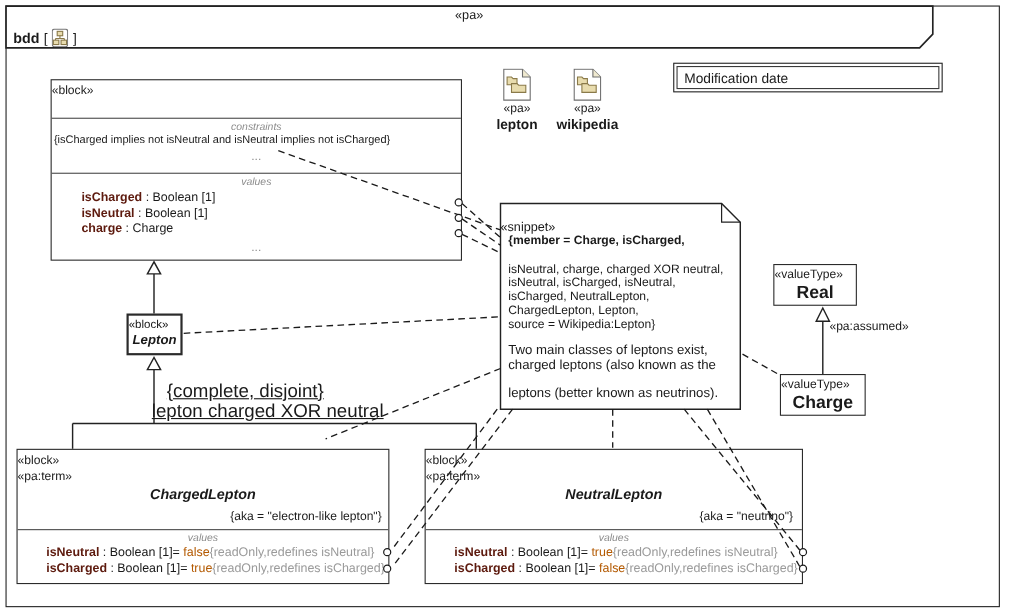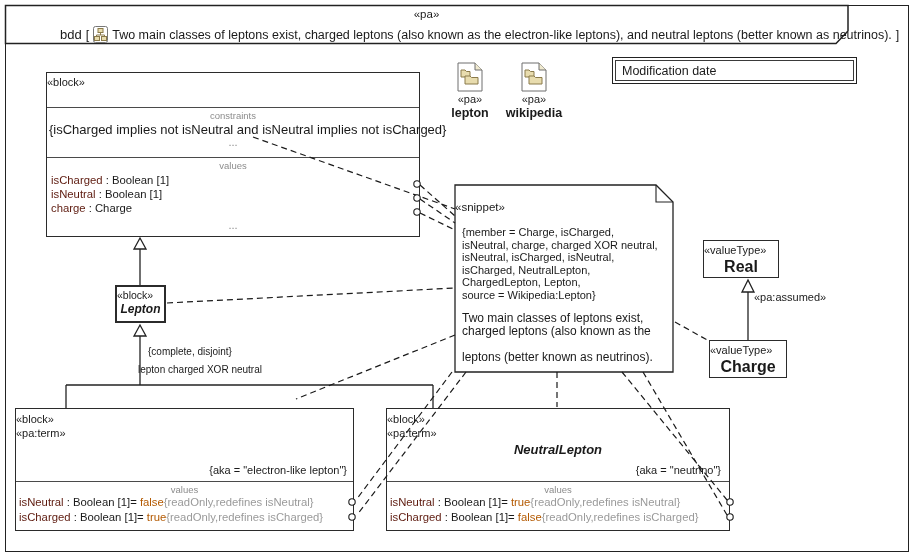--- a/index.html
+++ b/index.html
@@ -5,35 +5,35 @@
   * { margin:0; padding:0; box-sizing:border-box; }
   html,body { width:920px; height:559px; background:#ffffff; font-family:"Liberation Sans", sans-serif; color:#1a1a1a; overflow:hidden; }
   .abs { position:absolute; }
   #stage { position:relative; width:920px; height:391px; background:#fff; }
   svg.layer { position:absolute; left:0; top:0; pointer-events:none; }
   .frame { left:5px; top:5px; width:904px; height:547px; border:1.5px solid #222; }
   .box { position:absolute; background:#fff; border:1.5px solid #2b2b2b; }
   .cstereo { position:absolute; left:0; width:100%; text-align:left; font-size:11px; white-space:pre; }
   .cname  { position:absolute; left:0; width:100%; text-align:center; font-weight:bold; font-style:italic; font-size:13px; white-space:pre; }
   .divider { position:absolute; left:0; width:100%; border-top:1.2px solid #4a4a4a; }
-  .complabel { position:absolute; left:0; width:100%; text-align:center; color:#8c8c8c; font-size:9.5px; }
+  .complabel { position:absolute; left:0; width:100%; text-align:center; color:#8c8c8c; font-style:italic; font-size:9.5px; }
   .ellip { position:absolute; left:0; width:100%; text-align:center; color:#8c8c8c; font-size:11px; }
   .prow { position:absolute; font-size:11.3px; white-space:pre; }
-  .pname { color:#5d1a0e; font-weight:normal; }
+  .pname { color:#5d1a0e; font-weight:bold;margin-left:23px; }
   .pval  { color:#b35900; }
   .ptags { color:#9a9a9a; }
   .aka { position:absolute; right:6px; text-align:right; font-size:11px; white-space:pre; }
   .hdr-row { position:absolute; left:12px; top:26px; height:17px; display:flex; align-items:center; gap:4px; font-size:12.5px; white-space:pre; }
-  .hdr-bdd { font-weight:normal; font-size:13px;margin-left:48px; }
+  .hdr-bdd { font-weight:bold; font-size:13px; }
   .modbox { position:absolute; left:612px; top:57px; width:245px; height:27px; border:1.5px solid #222; display:flex; gap:3px; padding:2px; background:#fff;text-align:center; }
   .modcell { border:1.2px solid #3a3a3a; background:#fff; font-size:12.5px; display:flex; align-items:center; padding:0 6px; white-space:pre; }
   .palicon { position:absolute; top:62px; width:46px; display:flex; flex-direction:column; align-items:center; }
   .palicon .st { font-size:11px; margin-top:1px; }
   .palicon .nm { font-size:12.5px; font-weight:bold; margin-top:1px; }
-  .genset { position:absolute; text-align:left; font-size:10px; white-space:pre; }
+  .genset { position:absolute; text-align:center; font-size:17px; white-space:pre;text-decoration:underline; }
   .note-text { position:absolute; left:455px; top:185px; width:218px; height:187px; }
   .note-line { position:absolute; left:7px; font-size:11px; white-space:pre; }
   .note-desc { position:absolute; left:7px; font-size:12px; white-space:pre; }
   .vt-name { position:absolute; left:0; width:100%; text-align:center; font-weight:bold; font-size:16px; }
 </style>
 </head>
 <body>
 
 <div id="stage">
 
@@ -49,21 +49,20 @@
   <div class="hdr-row">
     <span class="hdr-bdd">bdd</span>
     <span>[</span>
     <svg width="15" height="17" viewBox="0 0 15 17">
       <rect x="0.5" y="0.5" width="14" height="16" rx="2" fill="#fff" stroke="#777"></rect>
       <rect x="5" y="2.5" width="5" height="4" fill="#e8dcae" stroke="#8a7a4a"></rect>
       <path d="M7.5,6.5 V9 M3.5,9 H11.5 M3.5,9 V10.5 M11.5,9 V10.5" stroke="#8a7a4a" fill="none"></path>
       <rect x="1.5" y="10.5" width="5" height="4" fill="#e8dcae" stroke="#8a7a4a"></rect>
       <rect x="8.5" y="10.5" width="5" height="4" fill="#e8dcae" stroke="#8a7a4a"></rect>
     </svg>
-    <span>Two main classes of leptons exist, charged leptons (also known as the electron-like leptons), and neutral leptons (better known as neutrinos).</span>
     <span>]</span>
   </div>
 
   <div class="modbox">
     <div class="modcell" style="flex:1.15;">Modification date</div>
   </div>
 
   <div class="palicon" style="left:447px;">
     <svg width="26" height="30" viewBox="0 0 26 30">
       <path d="M1,1 H18 L25,8 V29 H1 Z" fill="#fff" stroke="#6e6e6e"></path>
@@ -82,62 +81,63 @@
       <path d="M8,14 h5 l1.5,1.5 H21 V22 H8 Z" fill="#e8dcae" stroke="#8a7a4a"></path>
     </svg>
     <span class="st">«pa»</span>
     <span class="nm">wikipedia</span>
   </div>
 
   <div class="box" style="left:46px;top:72px;width:374px;height:165px;">
     <div class="cstereo" style="top:3px;">«block»</div>
     <div class="divider" style="top:34px;"></div>
     <div class="complabel" style="top:37px;">constraints</div>
-    <div class="prow" style="left:2px;top:49px;font-size:13px;">{isCharged implies not isNeutral and isNeutral implies not isCharged}</div>
+    <div class="prow" style="left:2px;top:49px;font-size:10px;">{isCharged implies not isNeutral and isNeutral implies not isCharged}</div>
     <div class="ellip" style="top:63px;">...</div>
     <div class="divider" style="top:84px;"></div>
     <div class="complabel" style="top:87px;">values</div>
     <div class="prow" style="left:4px;top:101px;"><span class="pname">isCharged</span><span> : Boolean [1]</span></div>
     <div class="prow" style="left:4px;top:115px;"><span class="pname">isNeutral</span><span> : Boolean [1]</span></div>
     <div class="prow" style="left:4px;top:129px;"><span class="pname">charge</span><span> : Charge</span></div>
     <div class="ellip" style="top:146px;">...</div>
   </div>
 
   <div class="box" style="left:115px;top:285px;width:51px;height:38px;border-width:2px;">
     <div class="cstereo" style="top:2px;font-size:10.5px;">«block»</div>
     <div class="cname" style="top:15px;font-size:12px;">Lepton</div>
   </div>
 
   <div class="genset" style="left:148px;top:346px;width:150px;">{complete, disjoint}</div>
   <div class="genset" style="left:138px;top:364px;width:170px;">lepton charged XOR neutral</div>
 
   <div class="box" style="left:15px;top:408px;width:339px;height:123px;">
     <div class="cstereo" style="top:4px;">«block»</div>
     <div class="cstereo" style="top:18px;">«pa:term»</div>
+    <div class="cname" style="top:33px;">ChargedLepton</div>
     <div class="aka" style="top:55px;">{aka = "electron-like lepton"}</div>
     <div class="divider" style="top:72px;"></div>
     <div class="complabel" style="top:75px;">values</div>
     <div class="prow" style="left:3px;top:87px;"><span class="pname">isNeutral</span><span> : Boolean [1]= </span><span class="pval">false</span><span class="ptags">{readOnly,redefines isNeutral}</span></div>
     <div class="prow" style="left:3px;top:102px;"><span class="pname">isCharged</span><span> : Boolean [1]= </span><span class="pval">true</span><span class="ptags">{readOnly,redefines isCharged}</span></div>
   </div>
 
   <div class="box" style="left:386px;top:408px;width:344px;height:123px;">
     <div class="cstereo" style="top:4px;">«block»</div>
     <div class="cstereo" style="top:18px;">«pa:term»</div>
     <div class="cname" style="top:33px;">NeutralLepton</div>
     <div class="aka" style="top:55px;right:8px;">{aka = "neutrino"}</div>
     <div class="divider" style="top:72px;"></div>
     <div class="complabel" style="top:75px;">values</div>
     <div class="prow" style="left:3px;top:87px;"><span class="pname">isNeutral</span><span> : Boolean [1]= </span><span class="pval">true</span><span class="ptags">{readOnly,redefines isNeutral}</span></div>
     <div class="prow" style="left:3px;top:102px;"><span class="pname">isCharged</span><span> : Boolean [1]= </span><span class="pval">false</span><span class="ptags">{readOnly,redefines isCharged}</span></div>
   </div>
 
   <div class="note-text">
     <div class="cstereo" style="top:16px;font-size:11.5px;">«snippet»</div>
-    <div class="note-line" style="top:41px;">{member = Charge, isCharged,</div>
+    <div class="note-line" style="top:28px;font-weight:bold;">{member = Charge, isCharged,</div>
     <div class="note-line" style="top:53.5px;">isNeutral, charge, charged XOR neutral,</div>
     <div class="note-line" style="top:66px;">isNeutral, isCharged, isNeutral,</div>
     <div class="note-line" style="top:78.5px;">isCharged, NeutralLepton,</div>
     <div class="note-line" style="top:91px;">ChargedLepton, Lepton,</div>
     <div class="note-line" style="top:103.5px;">source = Wikipedia:Lepton}</div>
     <div class="note-desc" style="top:126px;">Two main classes of leptons exist,</div>
     <div class="note-desc" style="top:139px;">charged leptons (also known as the</div>
     <div class="note-desc" style="top:165px;">leptons (better known as neutrinos).</div>
   </div>
 

